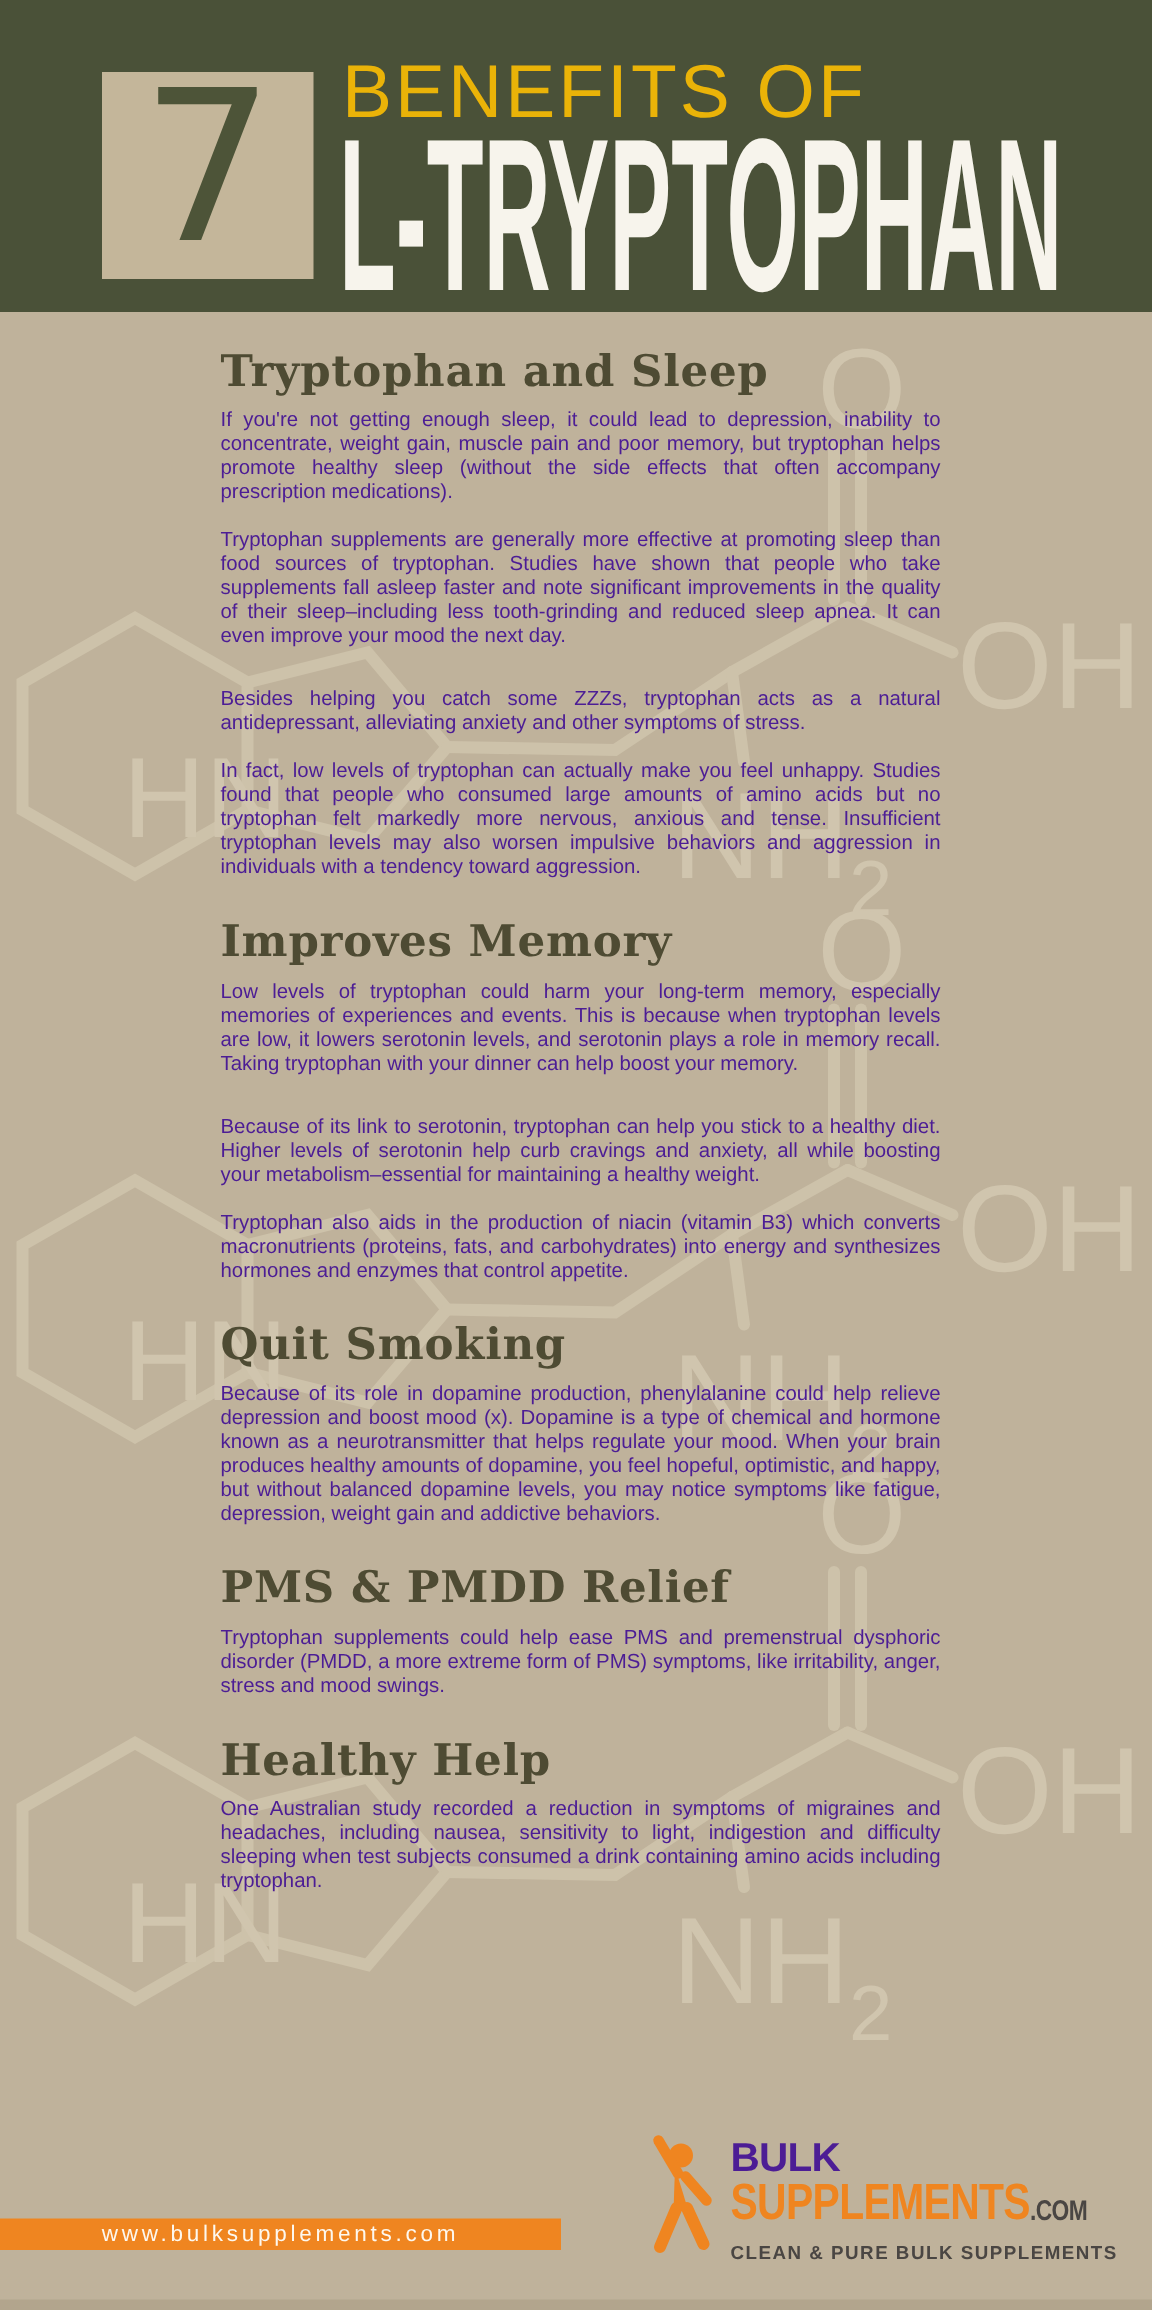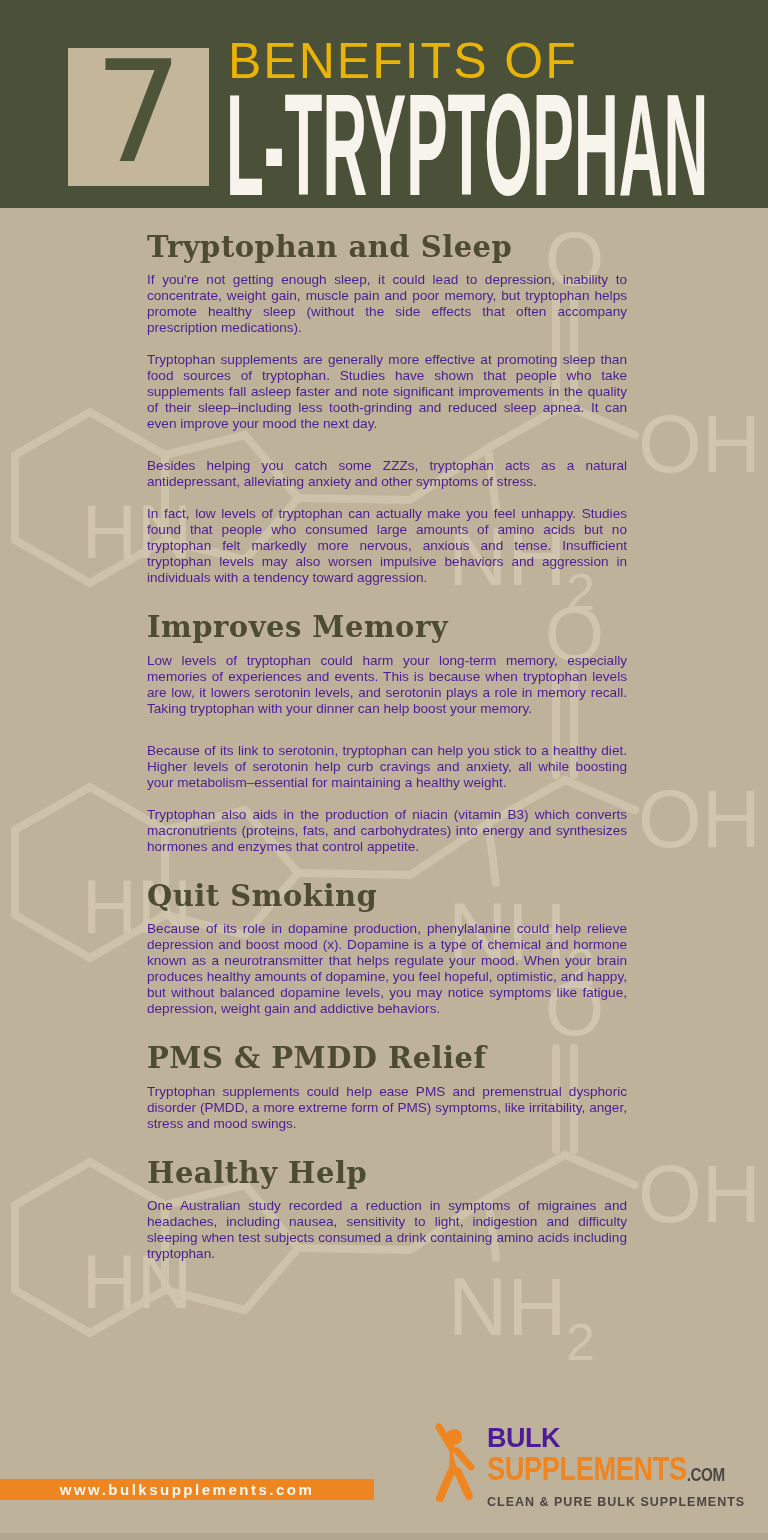--- a/index.html
+++ b/index.html
@@ -19,21 +19,21 @@
   .wm-svg{position:absolute;left:0;top:200px;pointer-events:none;}
   
   .content{position:absolute;left:147px;top:208px;width:480px;padding-top:24px;}
   .section{margin:0 0 26px 0;}
   .section h2{margin:0 0 10px 0;font-family:"DejaVu Serif","Liberation Serif",serif;font-weight:700;
               font-size:29px;line-height:1.05;color:#4e4b33;letter-spacing:0.5px;}
   .section p{margin:0 0 16px 0;font-size:13.6px;line-height:16px;color:#4c1d95;text-align:justify;}
   .section p:last-child{margin-bottom:0;}
   
   .url-bar{position:absolute;left:0;top:1479px;width:374px;height:21px;background:#ef8520;
-           display:flex;align-items:center;justify-content:center;font-weight:bold;}
+           display:flex;align-items:center;justify-content:center;}
   .url-bar span{color:#fdf8ef;font-size:15px;letter-spacing:2.5px;white-space:nowrap;}
   .logo{position:absolute;left:430px;top:1418px;width:312px;height:96px;}
   .logo .person{position:absolute;left:0;top:4px;}
   .logo .l1{position:absolute;left:57px;top:7px;font-size:27px;font-weight:700;color:#4c1d95;
             letter-spacing:-0.5px;line-height:1;}
   .logo .l2{position:absolute;left:57px;top:36px;display:flex;align-items:flex-end;
             transform:scaleX(0.8);transform-origin:0 0;white-space:nowrap;}
   .logo .l2 .sup{font-size:34px;font-weight:700;color:#ef8520;line-height:0.85;letter-spacing:-0.5px;}
   .logo .l2 .com{font-size:19px;font-weight:700;color:#4a4643;line-height:0.9;letter-spacing:-0.5px;}
   .logo .l3{position:absolute;left:57px;top:77px;font-size:12.5px;font-weight:700;color:#4a4643;

